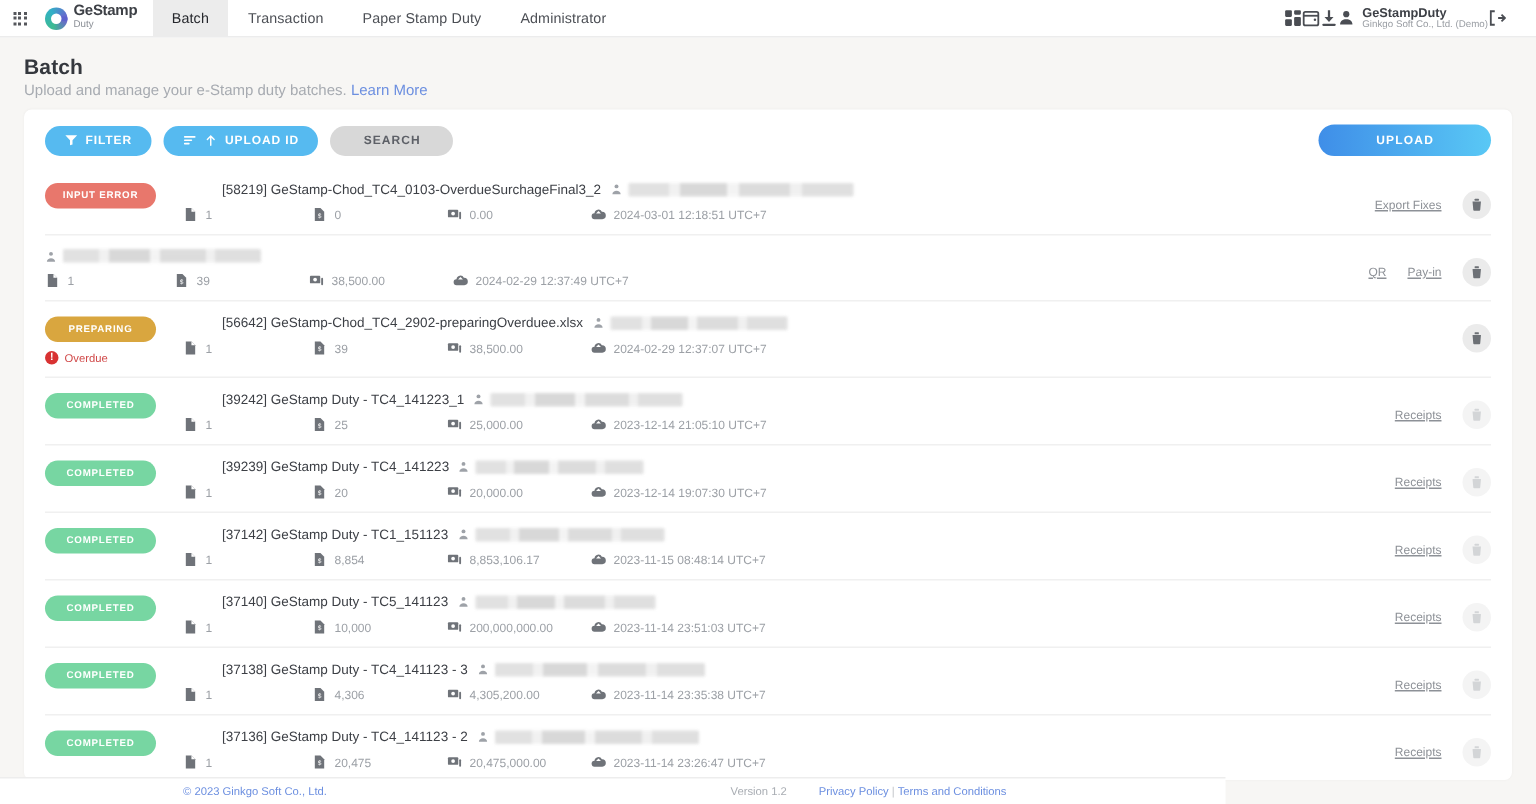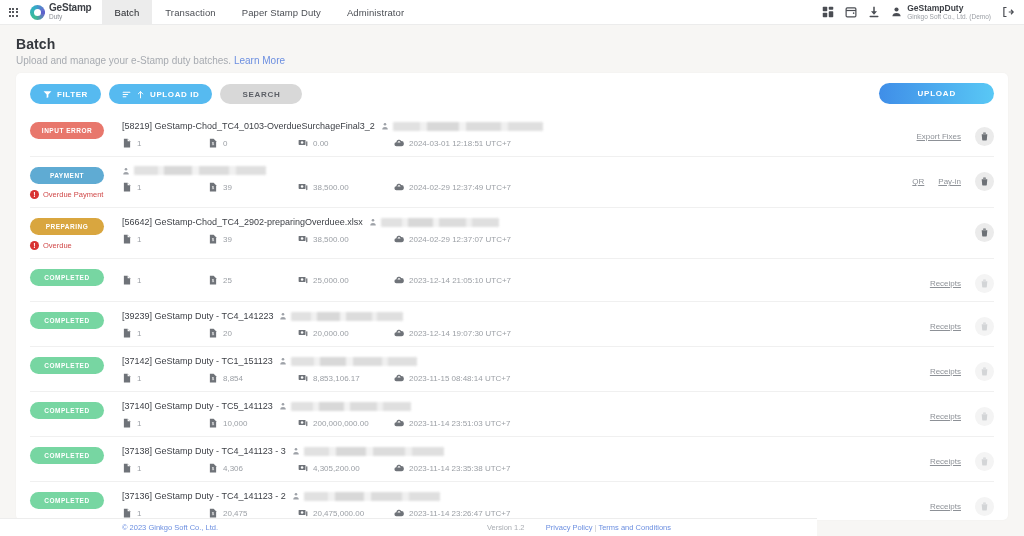--- a/index.html
+++ b/index.html
@@ -46,42 +46,42 @@
   .brand-text .b2 { font-size: 6.5px; color: #8b8f96; margin-top: 1px; }
 
   .nav { display: flex; align-items: stretch; }
   .nav-item {
     display: flex; align-items: center; padding: 0 13px;
     font-size: 9.5px; color: #4c4f55; cursor: pointer; letter-spacing: .1px;
   }
   .nav-item.active { background: #ececec; color: #26282d; }
 
   .top-right {
-    margin-left: auto; display: flex; align-items: center; gap: 11px; padding-right: 10px;
+    margin-left: auto; display: flex; align-items: center; padding-right: 20px;
   }
   .ticon { width: 12px; height: 12px; color: #4a4d53; display: block; cursor: pointer; }
   .user-block { display: flex; align-items: center; gap: 5px; cursor: pointer; }
   .user-avatar { width: 11px; height: 11px; color: #4a4d53; }
   .user-names { line-height: 1.05; }
   .user-names .u1 { font-size: 8.5px; color: #3d4046; font-weight: 600; }
   .user-names .u2 { font-size: 6.5px; color: #9a9ea4; margin-top: 1px; }
 
   
   .page-head { padding: 11px 16px 7px 16px; }
   .page-title { font-size: 14px; font-weight: 700; color: #35383e; letter-spacing: .1px; }
   .page-sub { font-size: 10px; color: #a7abb1; margin-top: 3px; }
   .page-sub a { color: #6c8fe0; text-decoration: none; }
 
   
   .card {
     margin: 0 16px; background: #fff; border-radius: 5px;
     height: 447px; overflow: hidden; position: relative;
     box-shadow: 0 0 2px rgba(0,0,0,.04);
   }
-  .toolbar { display: flex; align-items: flex-end; padding: 10px 14px 8px 14px; }
+  .toolbar { display: flex; align-items: center; padding: 10px 14px 8px 14px; }
   .pill {
     display: inline-flex; align-items: center; gap: 5px;
     height: 20px; padding: 0 13px; border-radius: 11px;
     font-size: 8px; font-weight: 600; letter-spacing: .6px;
     color: #fff; background: #56baf0; cursor: pointer; border: none;
   }
   .pill + .pill { margin-left: 8px; }
   .pill.gray { background: #d8d8d8; color: #5d6067; padding: 0 22px; letter-spacing: .7px; }
   .pill svg { width: 9px; height: 9px; }
   .btn-upload {
@@ -113,21 +113,21 @@
     margin-top: 6px; font-size: 7.5px; color: #d04848;
   }
   .warn .dot {
     width: 9px; height: 9px; border-radius: 50%; background: #d83232;
     color: #fff; font-size: 7px; line-height: 9px; text-align: center; font-weight: 700;
     flex: 0 0 9px;
   }
 
   .main-col { flex: 1 1 auto; min-width: 0; }
   .title-line { display: flex; align-items: center; gap: 6px; }
-  .batch-name { font-size: 9px; color: #3c3f45; white-space: nowrap; }
+  .batch-name { font-size: 9px; color: #3c3f45; white-space: nowrap; margin-left: 26px; }
   .person { display: flex; align-items: center; gap: 4px; }
   .person svg { width: 8px; height: 8px; color: #9ea2a8; flex: 0 0 8px; }
   .redacted {
     height: 9px; border-radius: 1px;
     background: linear-gradient(90deg,#dcdcdc 0 18%,#efefef 18% 23%,#d2d2d2 23% 44%,#f2f2f2 44% 49%,#d7d7d7 49% 72%,#eeeeee 72% 77%,#dadada 77% 100%);
     filter: blur(1.1px); opacity: .85;
   }
   .metrics { display: flex; align-items: center; margin-top: 7px; }
   .metric { display: flex; align-items: center; gap: 5px; font-size: 8px; color: #9ca0a6; }
   .metric svg { width: 10px; height: 10px; color: #6f7379; flex: 0 0 10px; }
@@ -313,27 +313,20 @@
       <span class="link">Export Fixes</span>
       <span class="trash ">
             <svg viewBox="0 0 16 16" fill="currentColor">
               <path d="M3 4h10l-.9 10.2a1 1 0 0 1-1 .8H4.9a1 1 0 0 1-1-.8z"></path>
               <rect x="5.5" y="1" width="5" height="2.2" rx=".6"></rect>
             </svg>
           </span>
     </div>
       </div>
       <div class="row">
-    <div class="status-col">
-      <span class="badge payment">PAYMENT</span>
-      <div class="warn">
-         <span class="dot">!</span>
-         <span>Overdue Payment</span>
-       </div>
-    </div>
     <div class="main-col">
       <div class="title-line">
         <span class="person">
           <svg viewBox="0 0 16 16" fill="currentColor">
                 <circle cx="8" cy="4.5" r="2.6"></circle>
                 <path d="M2.5 15c0-3.1 2.5-4.8 5.5-4.8s5.5 1.7 5.5 4.8z"></path>
               </svg>
           <span class="redacted" style="width:132px"></span>
         </span>
       </div>
@@ -440,20 +433,30 @@
             </svg>
           </span>
     </div>
       </div>
       <div class="row">
     <div class="status-col">
       <span class="badge completed">COMPLETED</span>
 
     </div>
     <div class="main-col">
+      <div class="title-line">
+        <span class="batch-name">[39242] GeStamp Duty - TC4_141223_1</span>
+        <span class="person">
+          <svg viewBox="0 0 16 16" fill="currentColor">
+                <circle cx="8" cy="4.5" r="2.6"></circle>
+                <path d="M2.5 15c0-3.1 2.5-4.8 5.5-4.8s5.5 1.7 5.5 4.8z"></path>
+              </svg>
+          <span class="redacted" style="width:128px"></span>
+        </span>
+      </div>
       <div class="metrics">
          <div class="metric m1">
               <svg viewBox="0 0 16 16" fill="currentColor">
                 <path d="M3 1h6l4 4v10H3z" fill="currentColor"></path>
                 <path d="M9 1v4h4" fill="#fff"></path>
               </svg>
               <span>1</span>
             </div>
          <div class="metric m2">
               <svg viewBox="0 0 16 16" fill="currentColor">

